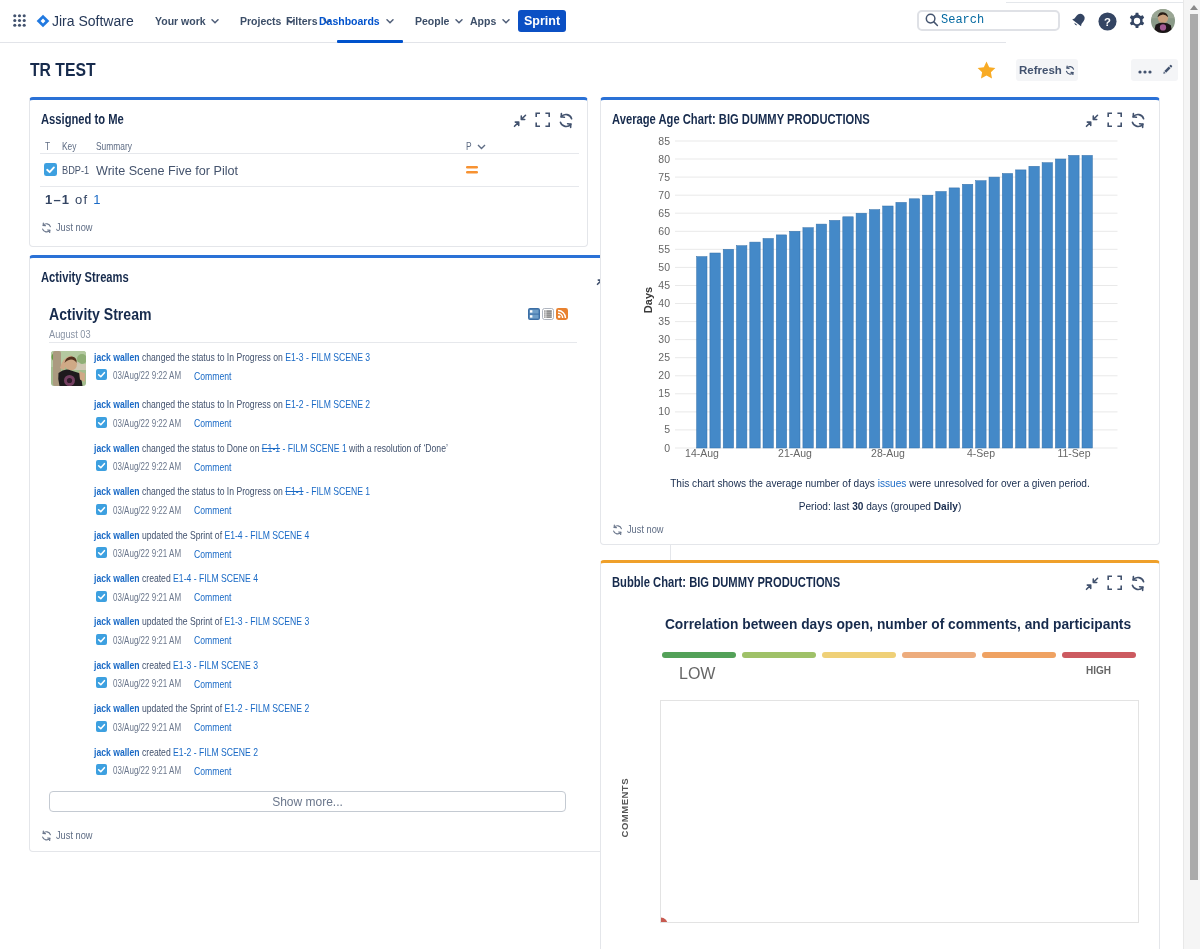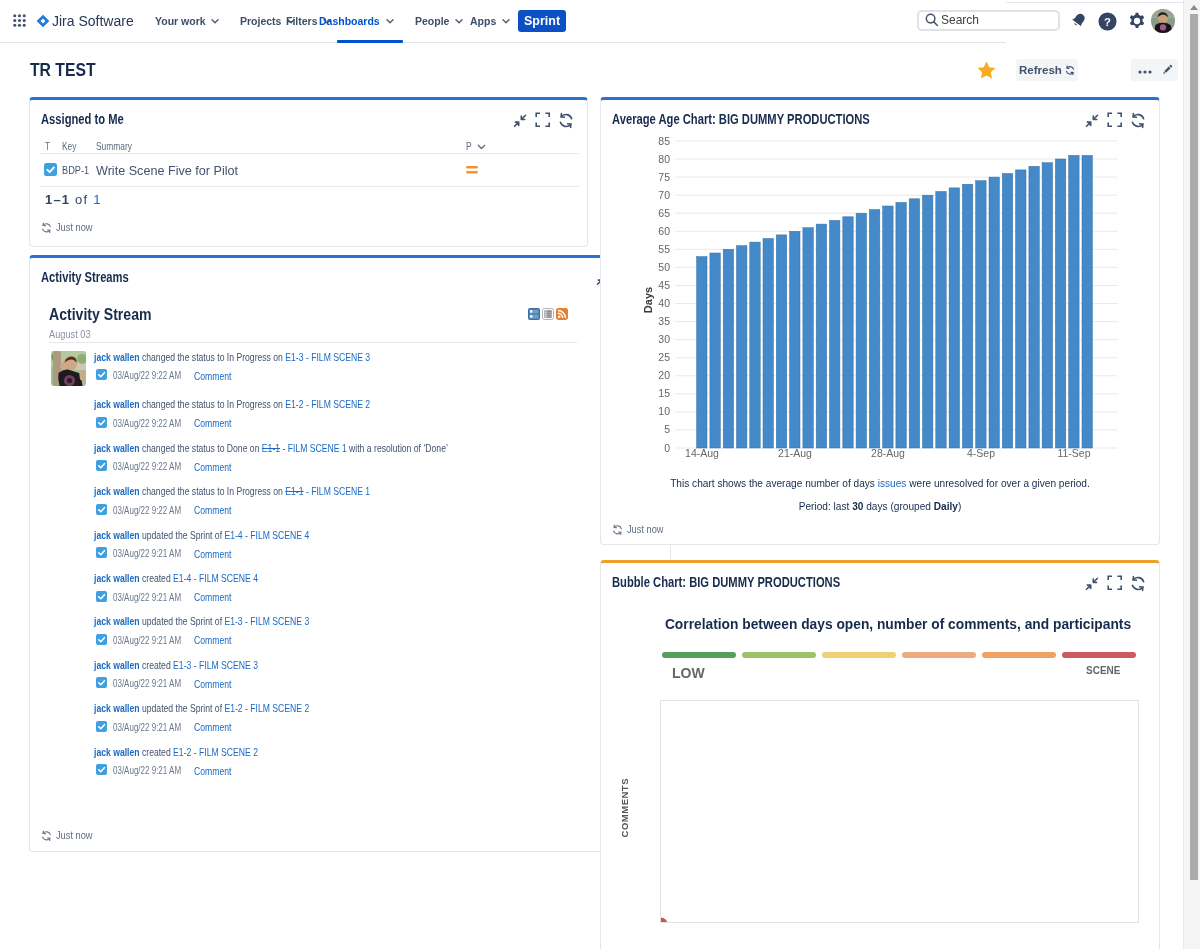--- a/index.html
+++ b/index.html
@@ -9,21 +9,21 @@
 .il { color:#1a6ac6; }
 .navy { color:#172b4d; }
 s { text-decoration:line-through; }
 #nav { position:absolute; left:0; top:0; width:1006px; height:43px; background:#fff;
   border-bottom:1px solid #e2e4e9; }
 .navitem { position:absolute; top:15px; font-size:10.5px; font-weight:700; color:#3c4e68; white-space:nowrap; }
 #create { position:absolute; left:518px; top:10px; width:48px; height:22px; background:#0b50c4;
   border-radius:3px; color:#fff; font-size:12.5px; font-weight:700; text-align:center; line-height:22px; }
 #searchbox { position:absolute; left:917px; top:10px; width:143px; height:21px;
   border:2px solid #dfe1e6; border-radius:5px; }
-#searchtxt { position:absolute; left:941px; top:13px; font-size:12px; color:#404040; }
+#searchtxt { position:absolute; left:941px; top:13px; font-size:12px; color:#0369a1;font-family:Liberation Mono, monospace; }
 .card { position:absolute; background:#fff; border:1px solid #e4e6ea; border-radius:4px;
   border-top:3px solid #2a71d6; }
 .card.orange { border-top-color:#efa02a; }
 .ctitle { position:absolute; left:11px; top:11px; font-size:14px; font-weight:700; color:#172b4d; white-space:nowrap; transform:scaleX(0.8); transform-origin:left top; }
 .cicons { position:absolute; right:13px; top:11px; }
 .gray { color:#5e6c84; }
 .btn { position:absolute; background:#f4f5f7; border-radius:3px; color:#42526e;
   font-size:11.5px; font-weight:700; text-align:center; }
 .chev { display:inline-block; vertical-align:1px; margin-left:3px; }
 .sx75 { transform:scaleX(0.75); transform-origin:left top; }
@@ -315,20 +315,21 @@
     </svg>
 <div class="abs sx84" style="left:83px;top:463.6px;font-size:10px;color:#6b778c">03/Aug/22 9:21 AM</div>
 <div class="abs sx75" style="left:164px;top:463.1px;font-size:11.5px"><a class="il">Comment</a></div>
 <div class="abs sx75" style="left:64px;top:487.5px;font-size:11.5px;color:#42526e"><a class="il" style="font-weight:700">jack wallen</a> created <a class="il">E1-2 - FILM SCENE 2</a></div>
 <svg class="abs" style="left:66px;top:506.1px" width="11" height="11" viewBox="0 0 14 14">
       <rect width="14" height="14" rx="2.5" fill="#3da0e0"></rect>
       <path d="M3.4 7.3 L6.1 9.9 L10.7 4.7" stroke="#fff" stroke-width="2" fill="none" stroke-linecap="round" stroke-linejoin="round"></path>
     </svg>
 <div class="abs sx84" style="left:83px;top:507.1px;font-size:10px;color:#6b778c">03/Aug/22 9:21 AM</div>
 <div class="abs sx75" style="left:164px;top:506.6px;font-size:11.5px"><a class="il">Comment</a></div>
+<div class="abs" style="left:19px;top:533px;width:517px;height:21px;border:1px solid #c4cad2;border-radius:4px;text-align:center;line-height:20px;font-size:12px;color:#6b778c">Show more...</div>
 <svg class="abs" style="left:11px;top:572px" width="11" height="11" viewBox="0 0 16 16">
       <g stroke="#6b778c" stroke-width="1.7" fill="none" stroke-linecap="round">
         <path d="M13.6 6.7 A6 6 0 0 0 3.2 4.8"></path>
         <path d="M2.4 10.3 A6 6 0 0 0 12.8 12.2"></path>
         <path d="M3.4 1.6 L3.2 4.9 L6.4 5.3"></path>
         <path d="M12.6 15.4 L12.8 12.1 L9.6 11.7"></path>
       </g>
     </svg>
 <div class="abs gray sx88" style="left:26px;top:571px;font-size:10.5px">Just now</div>
 </div>
@@ -456,22 +457,22 @@
 </g>
 </g>
       </svg></div>
 <div class="abs navy sxc95" style="left:42px;top:53px;width:510px;text-align:center;font-size:14.5px;font-weight:700">Correlation between days open, number of comments, and participants</div>
 <div class="abs" style="left:61px;top:89px;width:74px;height:6px;border-radius:3px;background:#53a158"></div>
     <div class="abs" style="left:141px;top:89px;width:74px;height:6px;border-radius:3px;background:#9fc168"></div>
     <div class="abs" style="left:221px;top:89px;width:74px;height:6px;border-radius:3px;background:#efd077"></div>
     <div class="abs" style="left:301px;top:89px;width:74px;height:6px;border-radius:3px;background:#edac7d"></div>
     <div class="abs" style="left:381px;top:89px;width:74px;height:6px;border-radius:3px;background:#efa262"></div>
     <div class="abs" style="left:461px;top:89px;width:74px;height:6px;border-radius:3px;background:#cc5a60"></div>
-<div class="abs" style="left:71px;top:102px;font-size:14px;font-weight:700;color:#666">LOW</div>
-<div class="abs" style="left:485px;top:102px;font-size:10px;font-weight:700;color:#666">SCENE</div>
+<div class="abs" style="left:78px;top:102px;font-size:16px;font-weight:400;color:#666">LOW</div>
+<div class="abs" style="left:485px;top:102px;font-size:10px;font-weight:700;color:#666">HIGH</div>
 <div class="abs" style="left:59px;top:137px;width:479px;height:223px;border:1px solid #e3e3e3;overflow:hidden">
 <svg class="abs" style="left:-7px;top:216px" width="14" height="14" viewBox="0 0 14 14">
         <circle cx="7" cy="7" r="6.5" fill="#c75a50"></circle>
       </svg>
 </div>
 <div class="abs" style="left:18px;top:215px;font-size:9.5px;font-weight:700;color:#555;letter-spacing:0.5px;writing-mode:vertical-rl;transform:rotate(180deg)">COMMENTS</div>
 </div>
 <div class="abs" style="left:1183px;top:0;width:17px;height:949px;background:#f5f5f5;border-left:1px solid #e8e8e8"></div>
 <svg class="abs" style="left:1190px;top:5px" width="8" height="6" viewBox="0 0 8 6">
     <path d="M0 5 L4 0 L8 5 Z" fill="#8a8a8a"></path>

